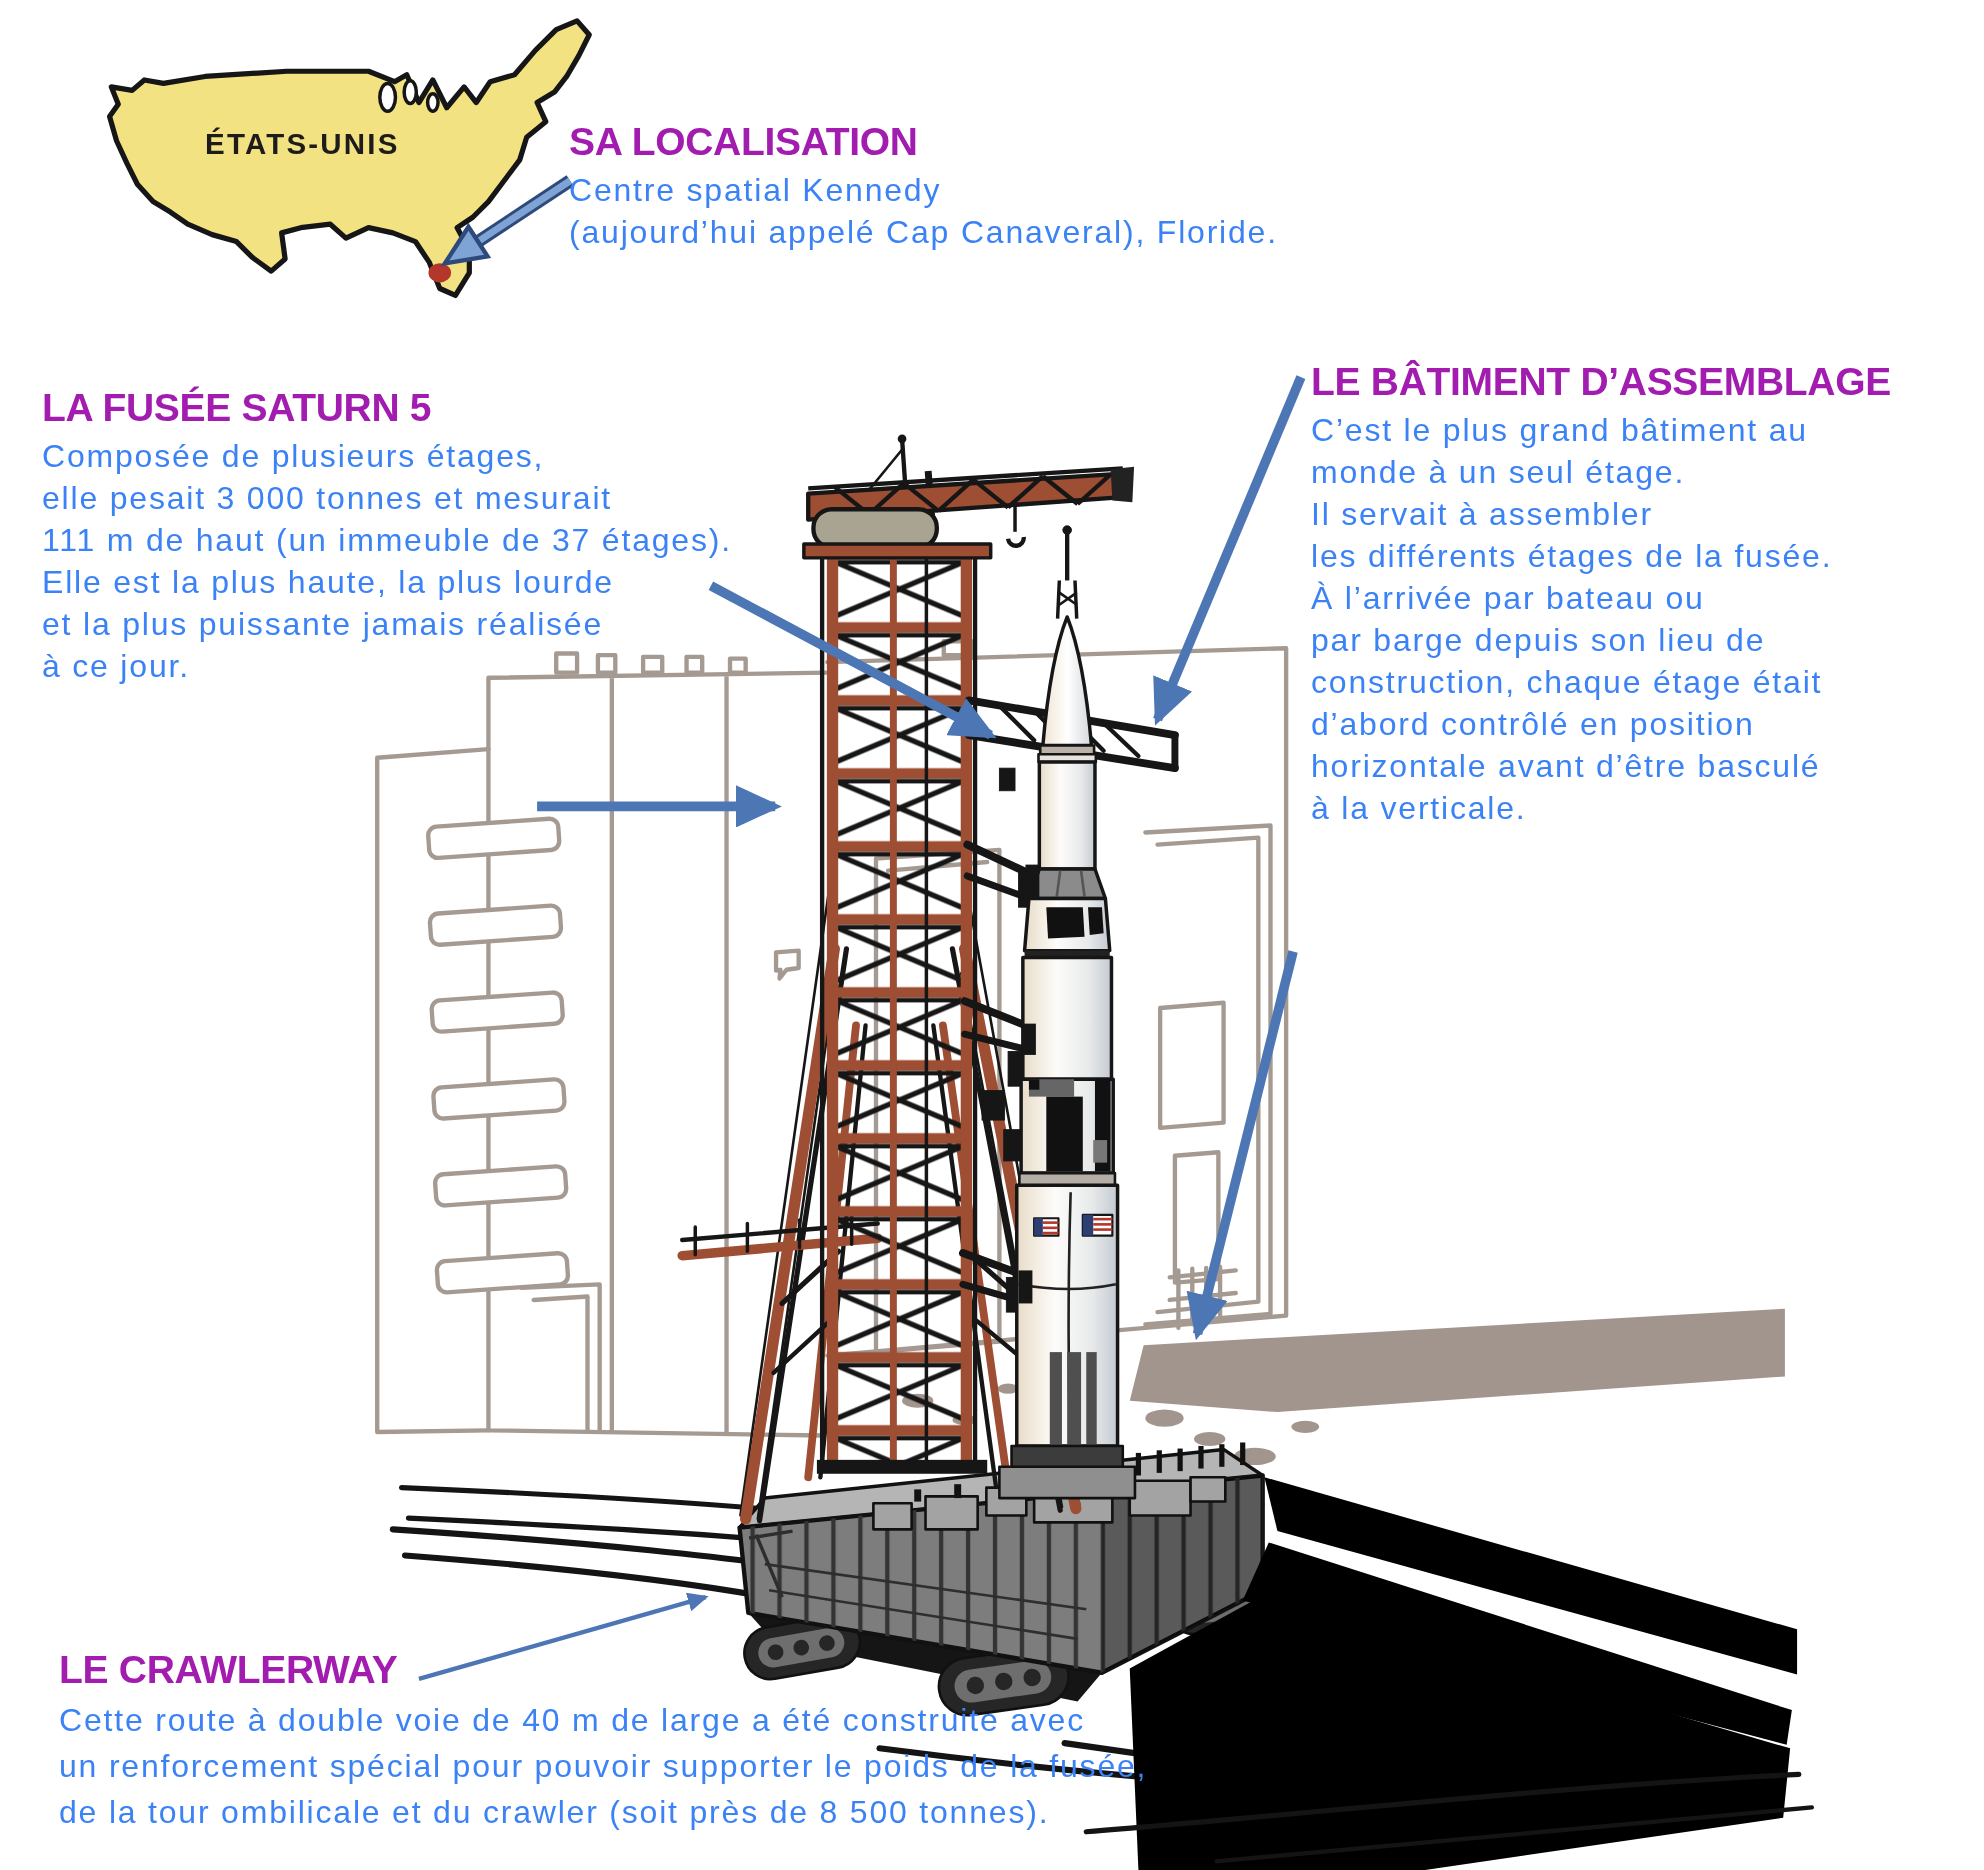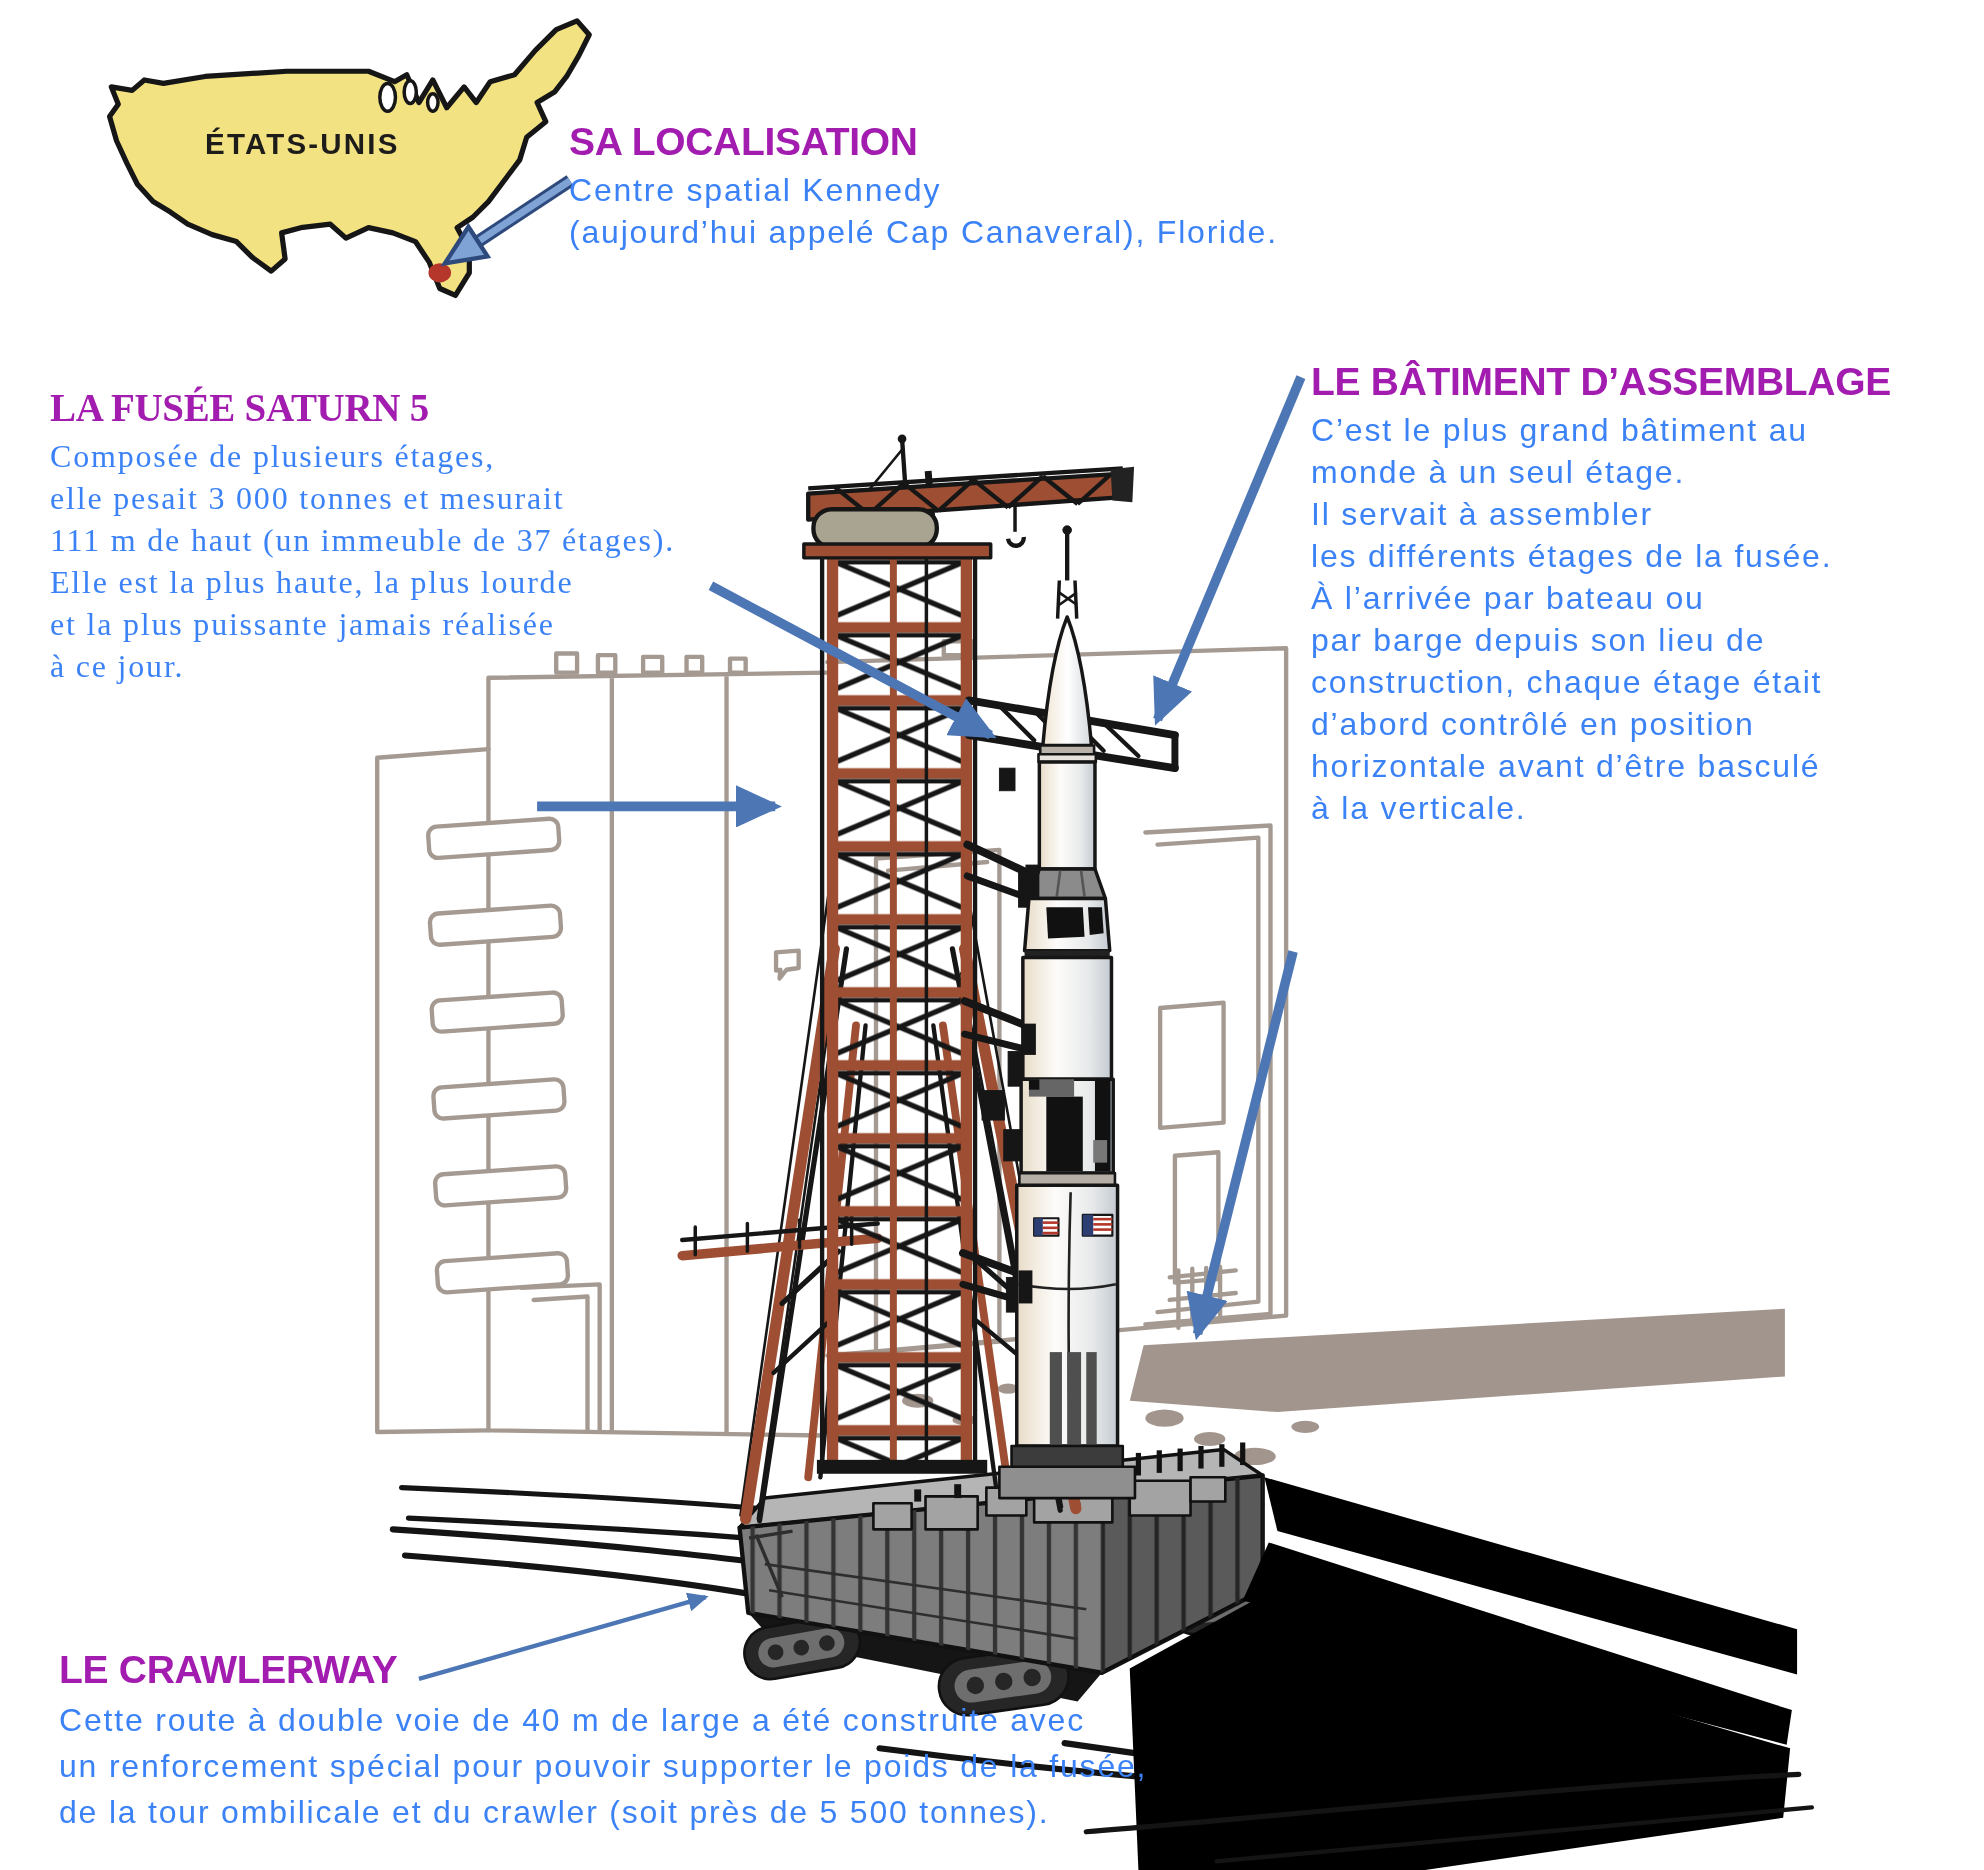--- a/index.html
+++ b/index.html
@@ -349,21 +349,21 @@
   </svg>
 
   <div class="maplabel">ÉTATS-UNIS</div>
 
   <div class="block block-location" style="left:569px;top:120px;width:852px;">
     <h2 class="title">SA LOCALISATION</h2>
     <p class="body">Centre spatial Kennedy
 (aujourd’hui appelé Cap Canaveral), Floride.</p>
   </div>
 
-  <div class="block block-fusee" style="left:50px;top:386px;width:747px;font-family:Liberation Serif, serif;">
+  <div class="block block-fusee" style="left:42px;top:386px;width:747px;">
     <h2 class="title">LA FUSÉE SATURN 5</h2>
     <p class="body">Composée de plusieurs étages,
 elle pesait 3 000 tonnes et mesurait
 111 m de haut (un immeuble de 37 étages).
 Elle est la plus haute, la plus lourde
 et la plus puissante jamais réalisée
 à ce jour.</p>
   </div>
 
 
@@ -379,17 +379,17 @@
 d’abord contrôlé en position
 horizontale avant d’être basculé
 à la verticale.</p>
   </div>
 
 
   <div class="block block-crawlerway" style="left:59px;top:1648px;width:1304px;">
     <h2 class="title">LE CRAWLERWAY</h2>
     <p class="body">Cette route à double voie de 40 m de large a été construite avec
 un renforcement spécial pour pouvoir supporter le poids de la fusée,
-de la tour ombilicale et du crawler (soit près de 5 500 tonnes).</p>
+de la tour ombilicale et du crawler (soit près de 8 500 tonnes).</p>
   </div>
 
 </div>
 
 
 </body></html>

